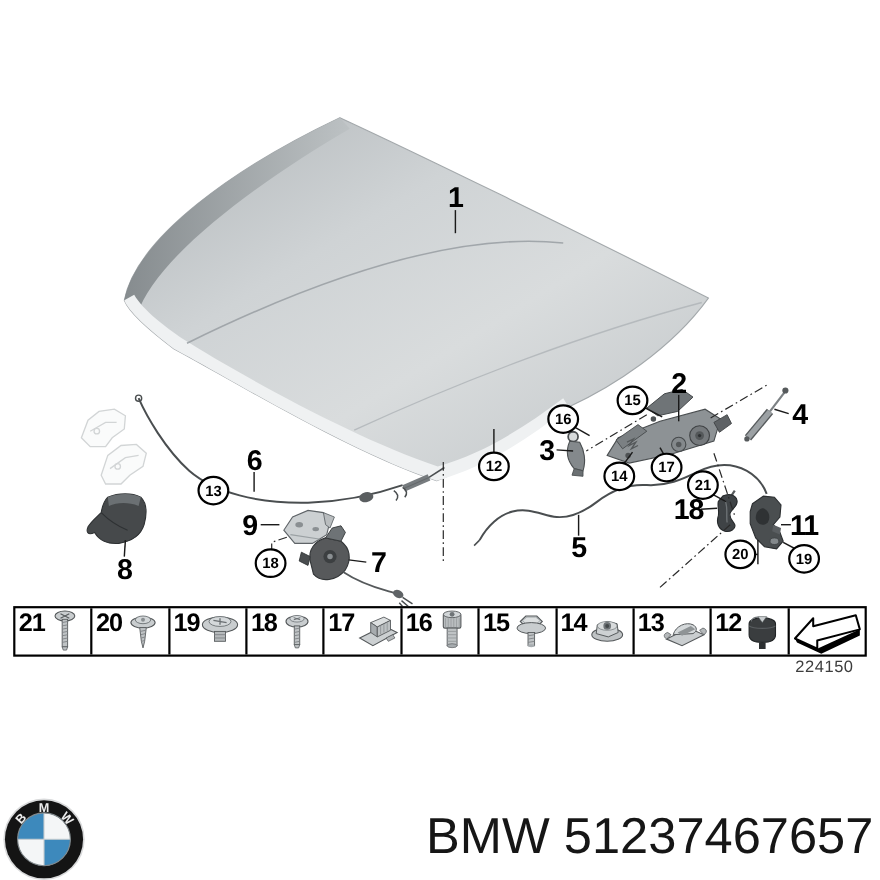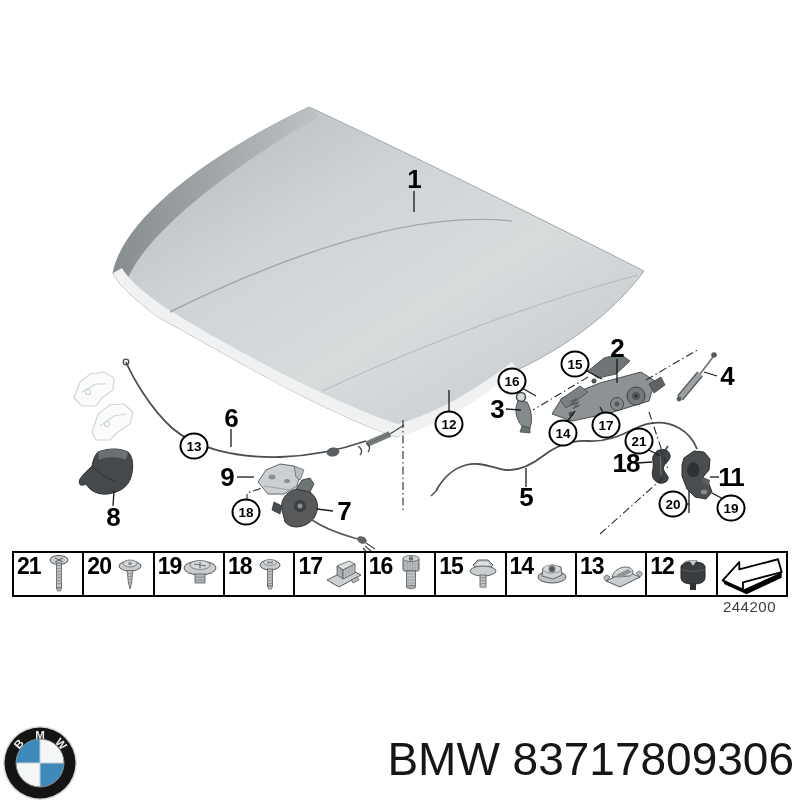--- a/index.html
+++ b/index.html
@@ -327,33 +327,33 @@
             <rect x="19" y="31" width="6" height="6" fill="#2c2f31"></rect>
           </svg></span>
       </div>
       <div class="cell">
         <span class="icon wide"><svg viewBox="0 0 72 44">
             <path d="M4,29 L26,39 L68,20 L68,26 L30,44 L6,33 Z" fill="#000"></path>
             <polygon points="4,29 22,9 22,17 64,6 68,20 26,31 26,39" fill="#fff" stroke="#000" stroke-width="2" stroke-linejoin="round"></polygon>
           </svg></span>
       </div>
     </div>
-  <div class="plate-code">244200</div>
+  <div class="plate-code">224150</div>
 
   <div class="logo">
     <svg viewBox="0 0 76 76">
       <circle cx="38" cy="38" r="37" fill="#d9dadb"></circle>
       <circle cx="38" cy="38" r="35.5" fill="#141414"></circle>
       <g fill="#ececec" font-family="Liberation Sans, sans-serif" font-size="11.5" font-weight="bold" text-anchor="middle">
         <text x="38" y="13.5" transform="rotate(-48 38 38)">B</text>
         <text x="38" y="13.5">M</text>
         <text x="38" y="13.5" transform="rotate(48 38 38)">W</text>
       </g>
       <circle cx="38" cy="38" r="24" fill="#f4f6f7"></circle>
       <path d="M38,38 L14,38 A24,24 0 0 1 38,14 Z" fill="#3d89bc"></path>
       <path d="M38,38 L62,38 A24,24 0 0 1 38,62 Z" fill="#3d89bc"></path>
       <path d="M14,38 H62 M38,14 V62" stroke="#c8cdd0" stroke-width="1"></path>
       <circle cx="38" cy="38" r="24" fill="none" stroke="#7e868a" stroke-width="1"></circle>
     </svg>
   </div>
-  <div class="caption">BMW 83717809306</div>
+  <div class="caption">BMW 51237467657</div>
 
 </div>
 
 </body></html>

